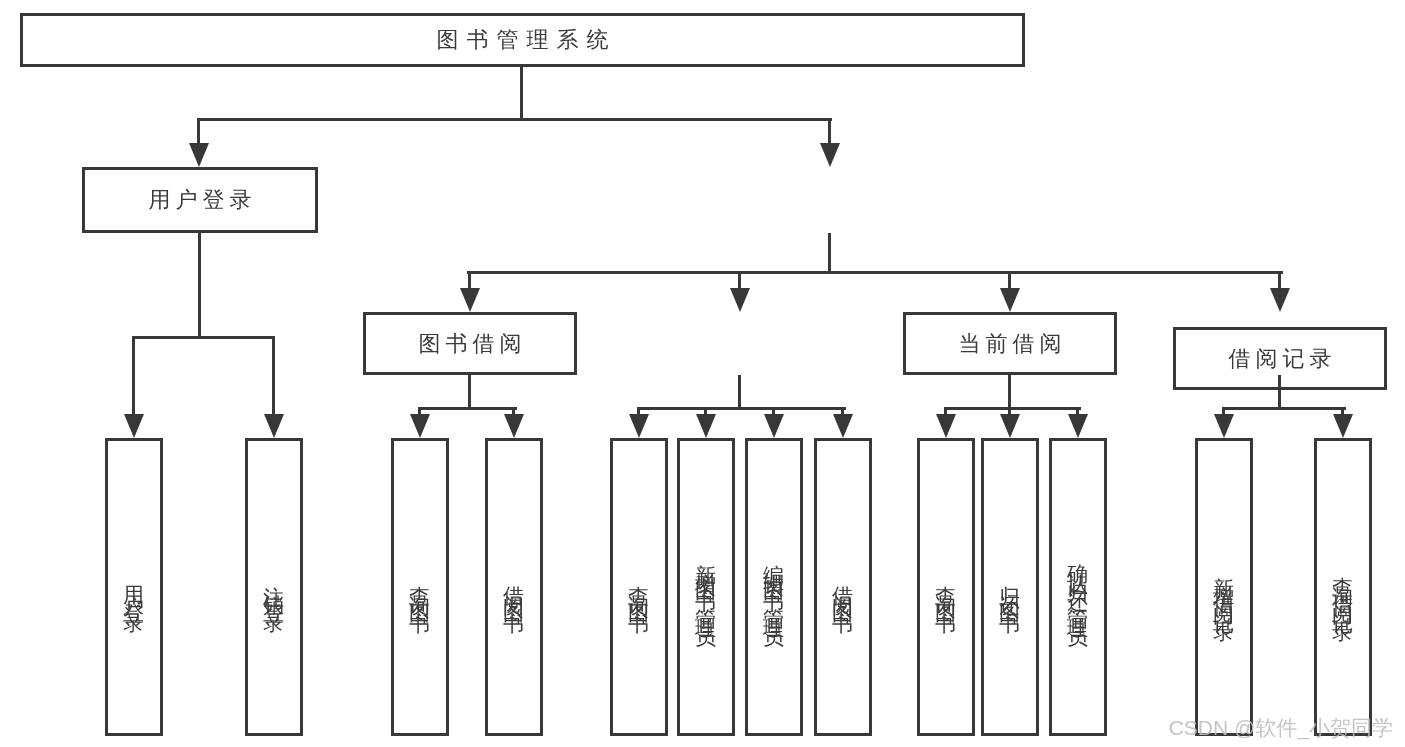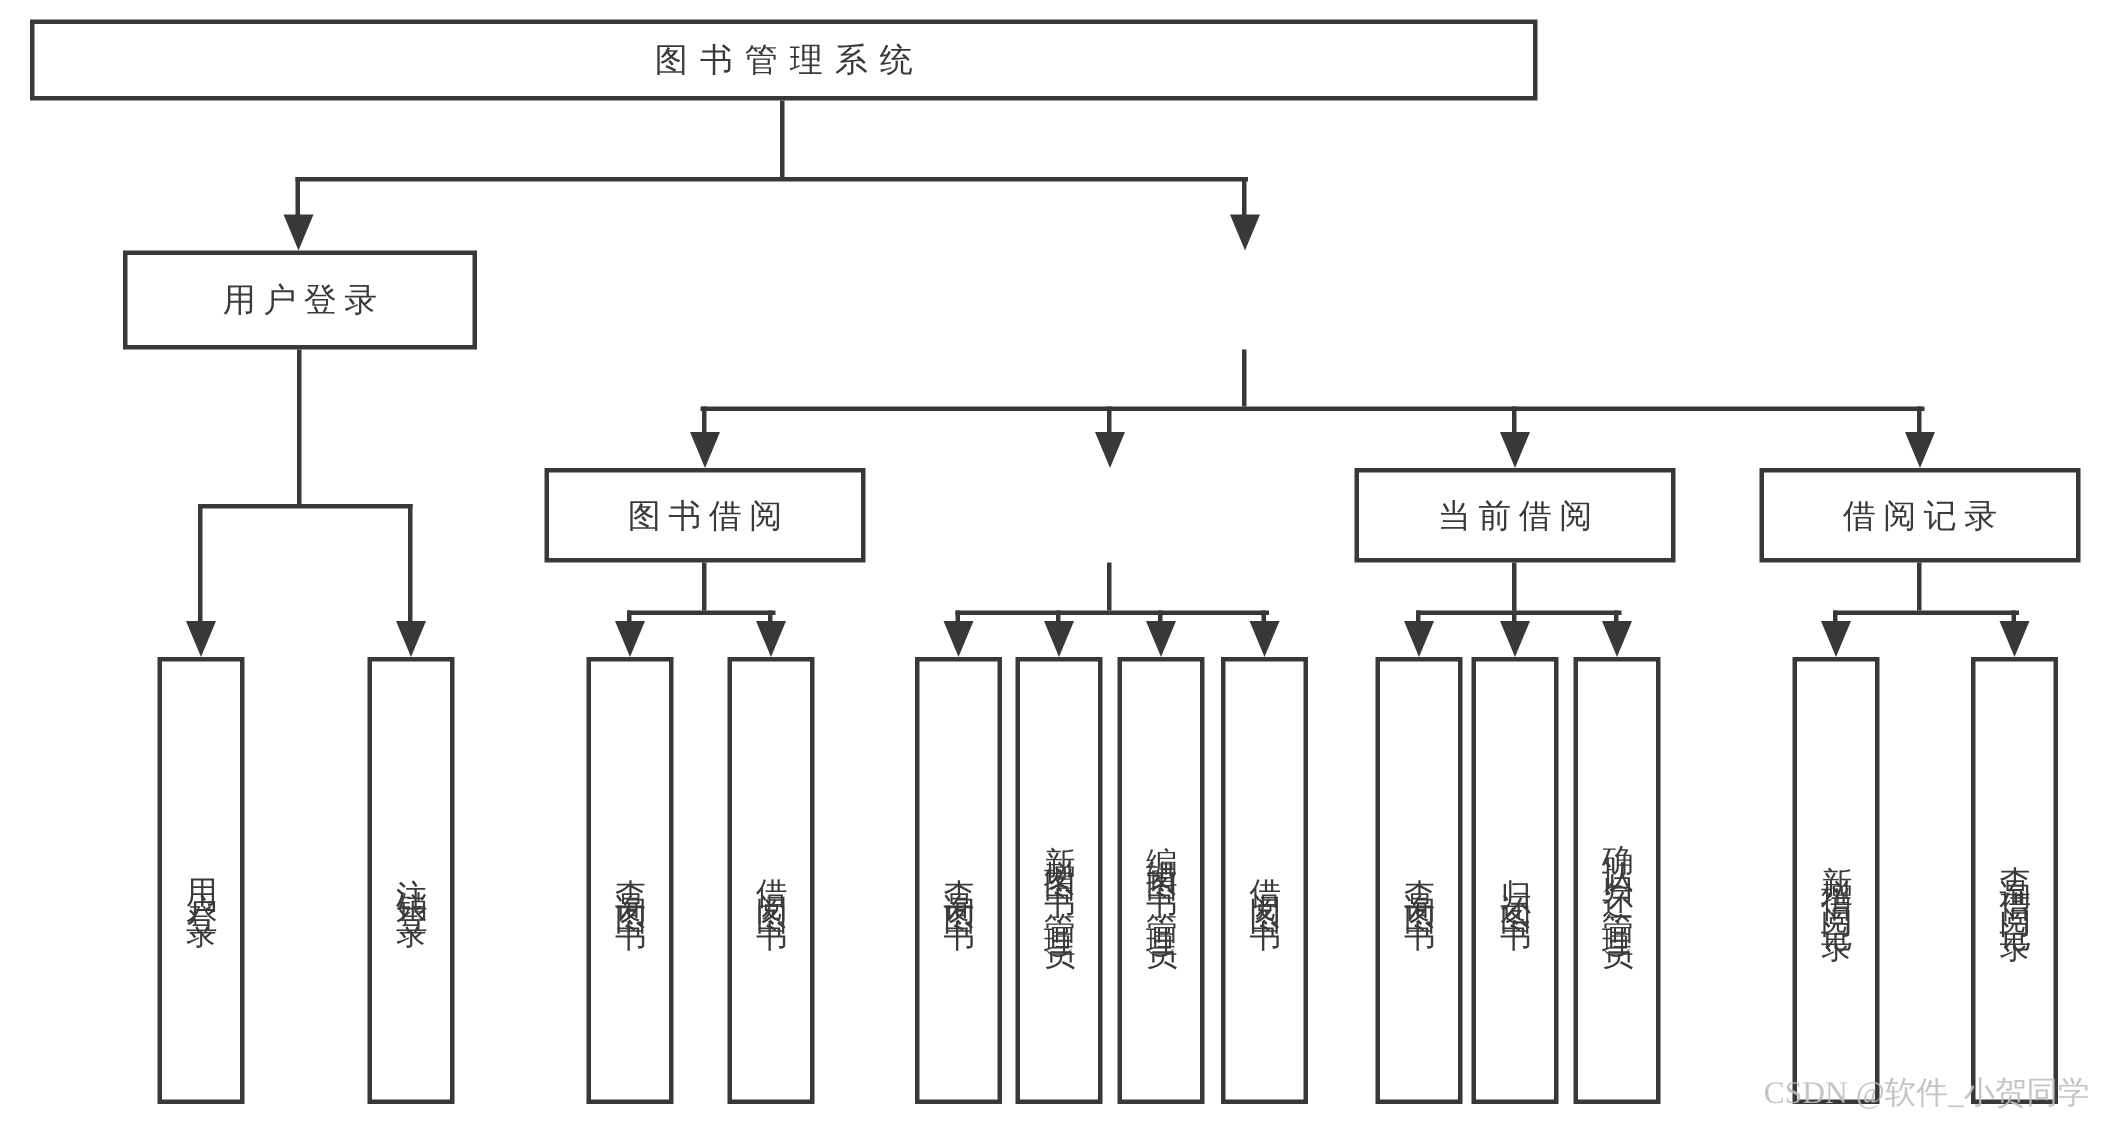--- a/index.html
+++ b/index.html
@@ -1,21 +1,21 @@
 <!DOCTYPE html>
 <html><head>
 <meta charset="utf-8">
 <style>
   html, body { margin: 0; padding: 0; background: #ffffff; }
   .canvas {
     position: relative;
     width: 1405px;
     height: 747px;
     background: #ffffff;
-    font-family: Liberation Serif, serif;
+    font-family: Liberation Sans, sans-serif;
     overflow: hidden;
   }
   .box {
     position: absolute;
     box-sizing: border-box;
     border: 3px solid #383838;
     background: #ffffff;
     display: flex;
     align-items: center;
     justify-content: center;
@@ -92,21 +92,21 @@
   <div class="arrow" style="left:1000px; top:288px;"></div>
   <div class="vline" style="left:1278px; top:271px; height:17px;"></div>
   <div class="arrow" style="left:1270px; top:288px;"></div>
 
   <div class="box hbox" style="left:363px; top:312px; width:214px; height:63px;">
     <span>图书借阅</span>
   </div>
   <div class="box hbox" style="left:903px; top:312px; width:214px; height:63px;">
     <span>当前借阅</span>
   </div>
-  <div class="box hbox" style="left:1173px; top:312px; width:214px; height:63px;">
+  <div class="box hbox" style="left:1173px; top:327px; width:214px; height:63px;">
     <span>借阅记录</span>
   </div>
 
   <div class="vline" style="left:468px; top:375px; height:32px;"></div>
   <div class="hline" style="left:418px; top:407px; width:99px;"></div>
   <div class="vline" style="left:418px; top:407px; height:9px;"></div>
   <div class="arrow" style="left:410px; top:414px;"></div>
   <div class="vline" style="left:512px; top:407px; height:9px;"></div>
   <div class="arrow" style="left:504px; top:414px;"></div>
 

